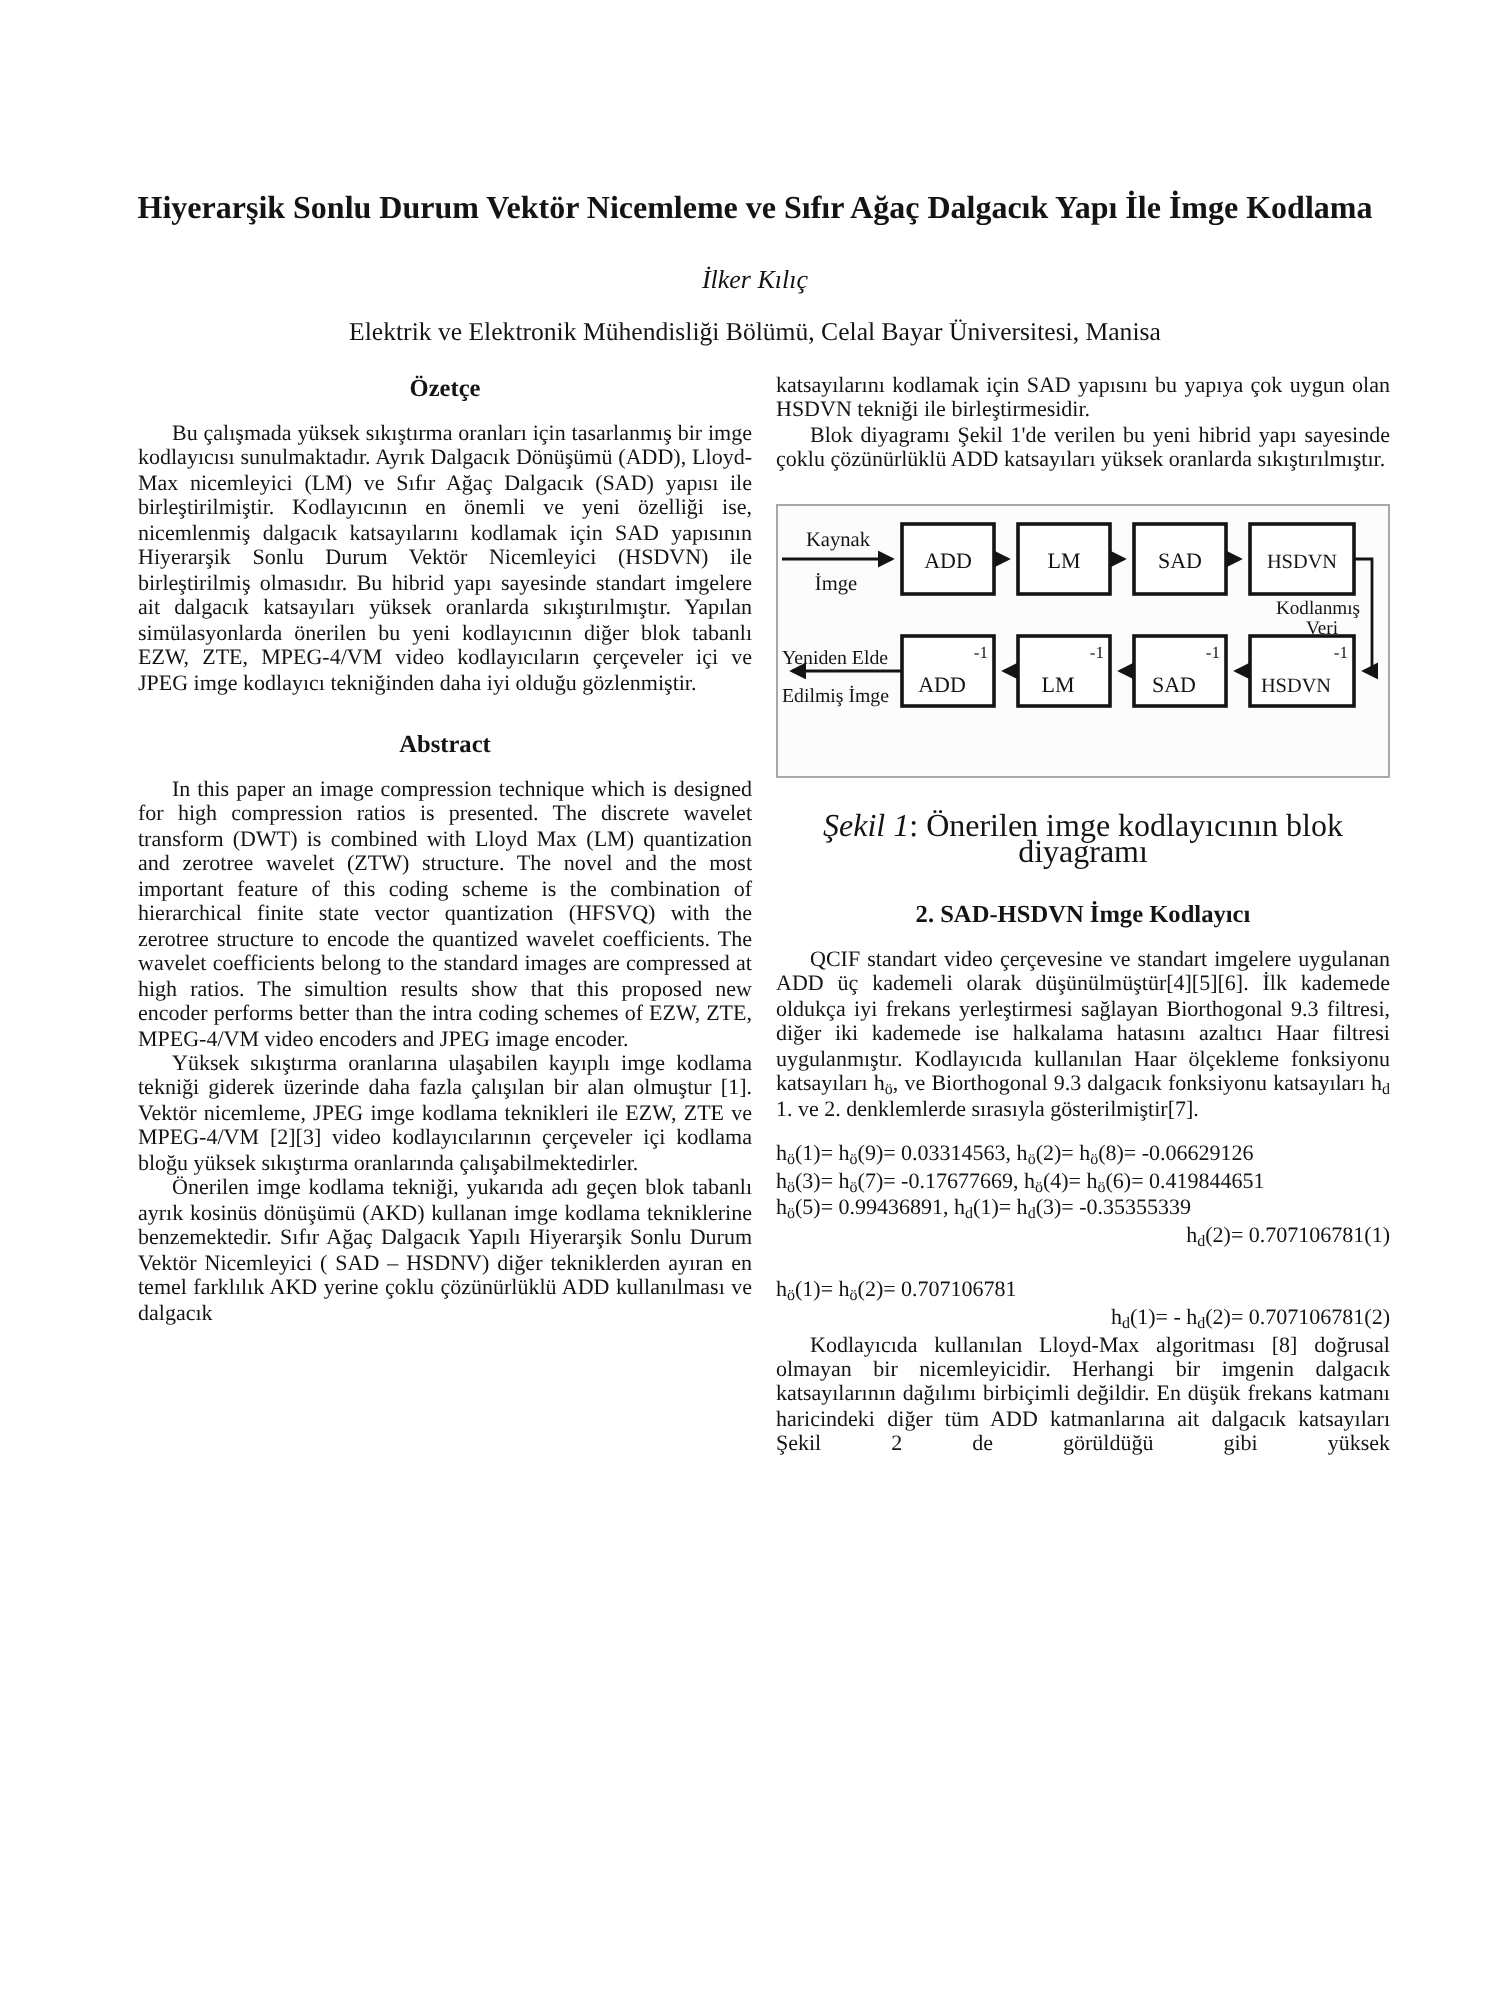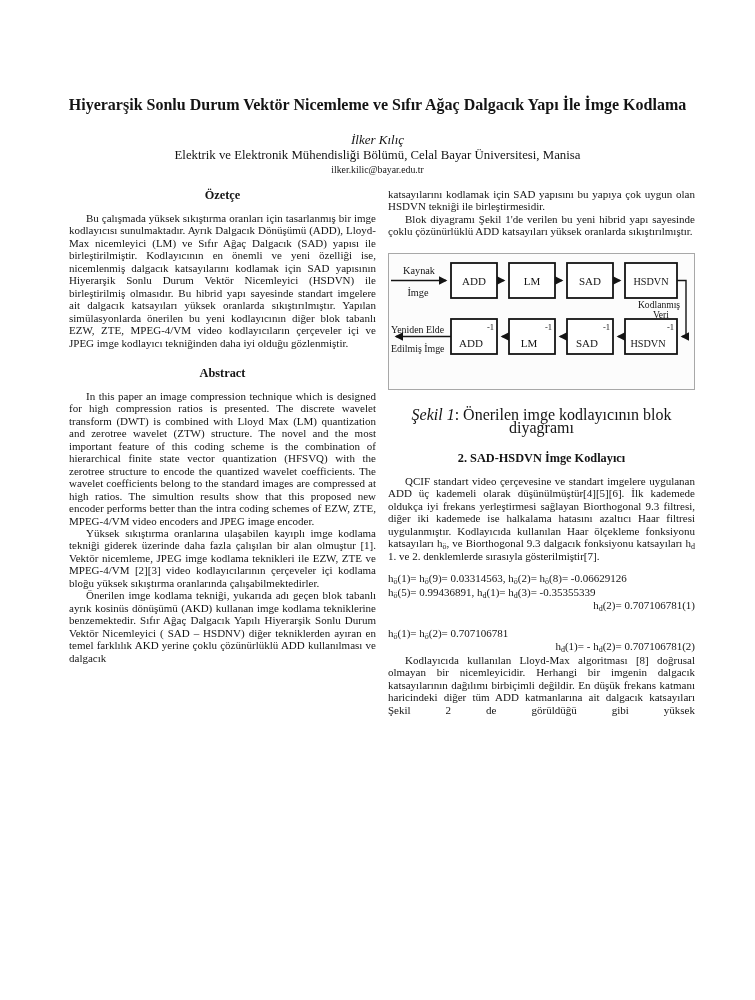--- a/index.html
+++ b/index.html
@@ -11,21 +11,21 @@
   .page { position: relative; width: 755px; height: 784px; overflow: hidden; background: #ffffff; }
 
   
   .titles { padding-top: 94px; text-align: center; }
   .title-tr, .title-en {
     font-size: 16px; font-weight: bold; line-height: 21px;
     margin: 0 auto; max-width: 640px;
   }
   .title-en { margin-top: 22px; }
   .author { margin-top: 17px; font-size: 13px; font-style: italic; }
-  .affil  { font-size: 12.8px; }
+  .affil  { margin-top: 11px; font-size: 12.8px; }
   .email  { margin-top: 1px; font-size: 9.8px; }
 
   
   .columns {
     display: flex; gap: 12px;
     margin: 13px 60px 0 69px;
     align-items: flex-start;
   }
   .col { width: calc((100% - 9px) / 2); }
   .col > :first-child { margin-top: 0; }
@@ -70,21 +70,20 @@
 </style>
 </head>
 <body>
 
 <div class="page">
 
   <header class="titles">
     <h1 class="title-tr">Hiyerarşik Sonlu Durum Vektör Nicemleme ve Sıfır Ağaç Dalgacık Yapı İle İmge Kodlama</h1>
     <div class="author">İlker Kılıç</div>
     <div class="affil">Elektrik ve Elektronik Mühendisliği Bölümü, Celal Bayar Üniversitesi, Manisa</div>
-    <div class="email">ilker.kilic@bayar.edu.tr</div>
   </header>
 
   <div class="columns">
 
     <div class="col">
       <h2 class="sec">Özetçe</h2>
       <p class="body indent">Bu çalışmada yüksek sıkıştırma oranları için tasarlanmış bir imge kodlayıcısı sunulmaktadır. Ayrık Dalgacık Dönüşümü (ADD), Lloyd-Max nicemleyici (LM) ve Sıfır Ağaç Dalgacık (SAD) yapısı ile birleştirilmiştir. Kodlayıcının en önemli ve yeni özelliği ise, nicemlenmiş dalgacık katsayılarını kodlamak için SAD yapısının Hiyerarşik Sonlu Durum Vektör Nicemleyici (HSDVN) ile birleştirilmiş olmasıdır. Bu hibrid yapı sayesinde standart imgelere ait dalgacık katsayıları yüksek oranlarda sıkıştırılmıştır. Yapılan simülasyonlarda önerilen bu yeni kodlayıcının diğer blok tabanlı EZW, ZTE, MPEG-4/VM video kodlayıcıların çerçeveler içi ve JPEG imge kodlayıcı tekniğinden daha iyi olduğu gözlenmiştir.</p>
 
       <h2 class="sec">Abstract</h2>
       <p class="body indent">In this paper an image compression technique which is designed for high compression ratios is presented. The discrete wavelet transform (DWT) is combined with Lloyd Max (LM) quantization and zerotree wavelet (ZTW) structure. The novel and the most important feature of this coding scheme is the combination of hierarchical finite state vector quantization (HFSVQ) with the zerotree structure to encode the quantized wavelet coefficients. The wavelet coefficients belong to the standard images are compressed at high ratios. The simultion results show that this proposed new encoder performs better than the intra coding schemes of EZW, ZTE, MPEG-4/VM video encoders and JPEG image encoder.</p>
@@ -163,20 +162,21 @@
         <figcaption>
           <i>Şekil 1</i><span>: Önerilen imge kodlayıcının blok diyagramı</span>
         </figcaption>
       </figure>
 
       <h2 class="sec">2. SAD-HSDVN İmge Kodlayıcı</h2>
       <p class="body indent">QCIF standart video çerçevesine ve standart imgelere uygulanan ADD üç kademeli olarak düşünülmüştür[4][5][6]. İlk kademede oldukça iyi frekans yerleştirmesi sağlayan Biorthogonal 9.3 filtresi, diğer iki kademede ise halkalama hatasını azaltıcı Haar filtresi uygulanmıştır. Kodlayıcıda kullanılan Haar ölçekleme fonksiyonu katsayıları h<sub>ö</sub>, ve Biorthogonal 9.3 dalgacık fonksiyonu katsayıları h<sub>d</sub> 1. ve 2. denklemlerde sırasıyla gösterilmiştir[7].</p>
 
       <div class="equation">
         <div class="eqline">h<sub>ö</sub>(1)= h<sub>ö</sub>(9)= 0.03314563, h<sub>ö</sub>(2)= h<sub>ö</sub>(8)= -0.06629126</div>
+        <div class="eqline">h<sub>ö</sub>(3)= h<sub>ö</sub>(7)= -0.17677669, h<sub>ö</sub>(4)= h<sub>ö</sub>(6)= 0.419844651</div>
         <div class="eqline">h<sub>ö</sub>(5)= 0.99436891, h<sub>d</sub>(1)= h<sub>d</sub>(3)= -0.35355339</div>
         <div class="eqlast">
           <span class="eqline">h<sub>d</sub>(2)= 0.707106781</span>
           <span>(1)</span>
         </div>
       </div>
 
       <div class="equation eq2">
         <div class="eqline">h<sub>ö</sub>(1)= h<sub>ö</sub>(2)= 0.707106781</div>
         <div class="eqlast">

